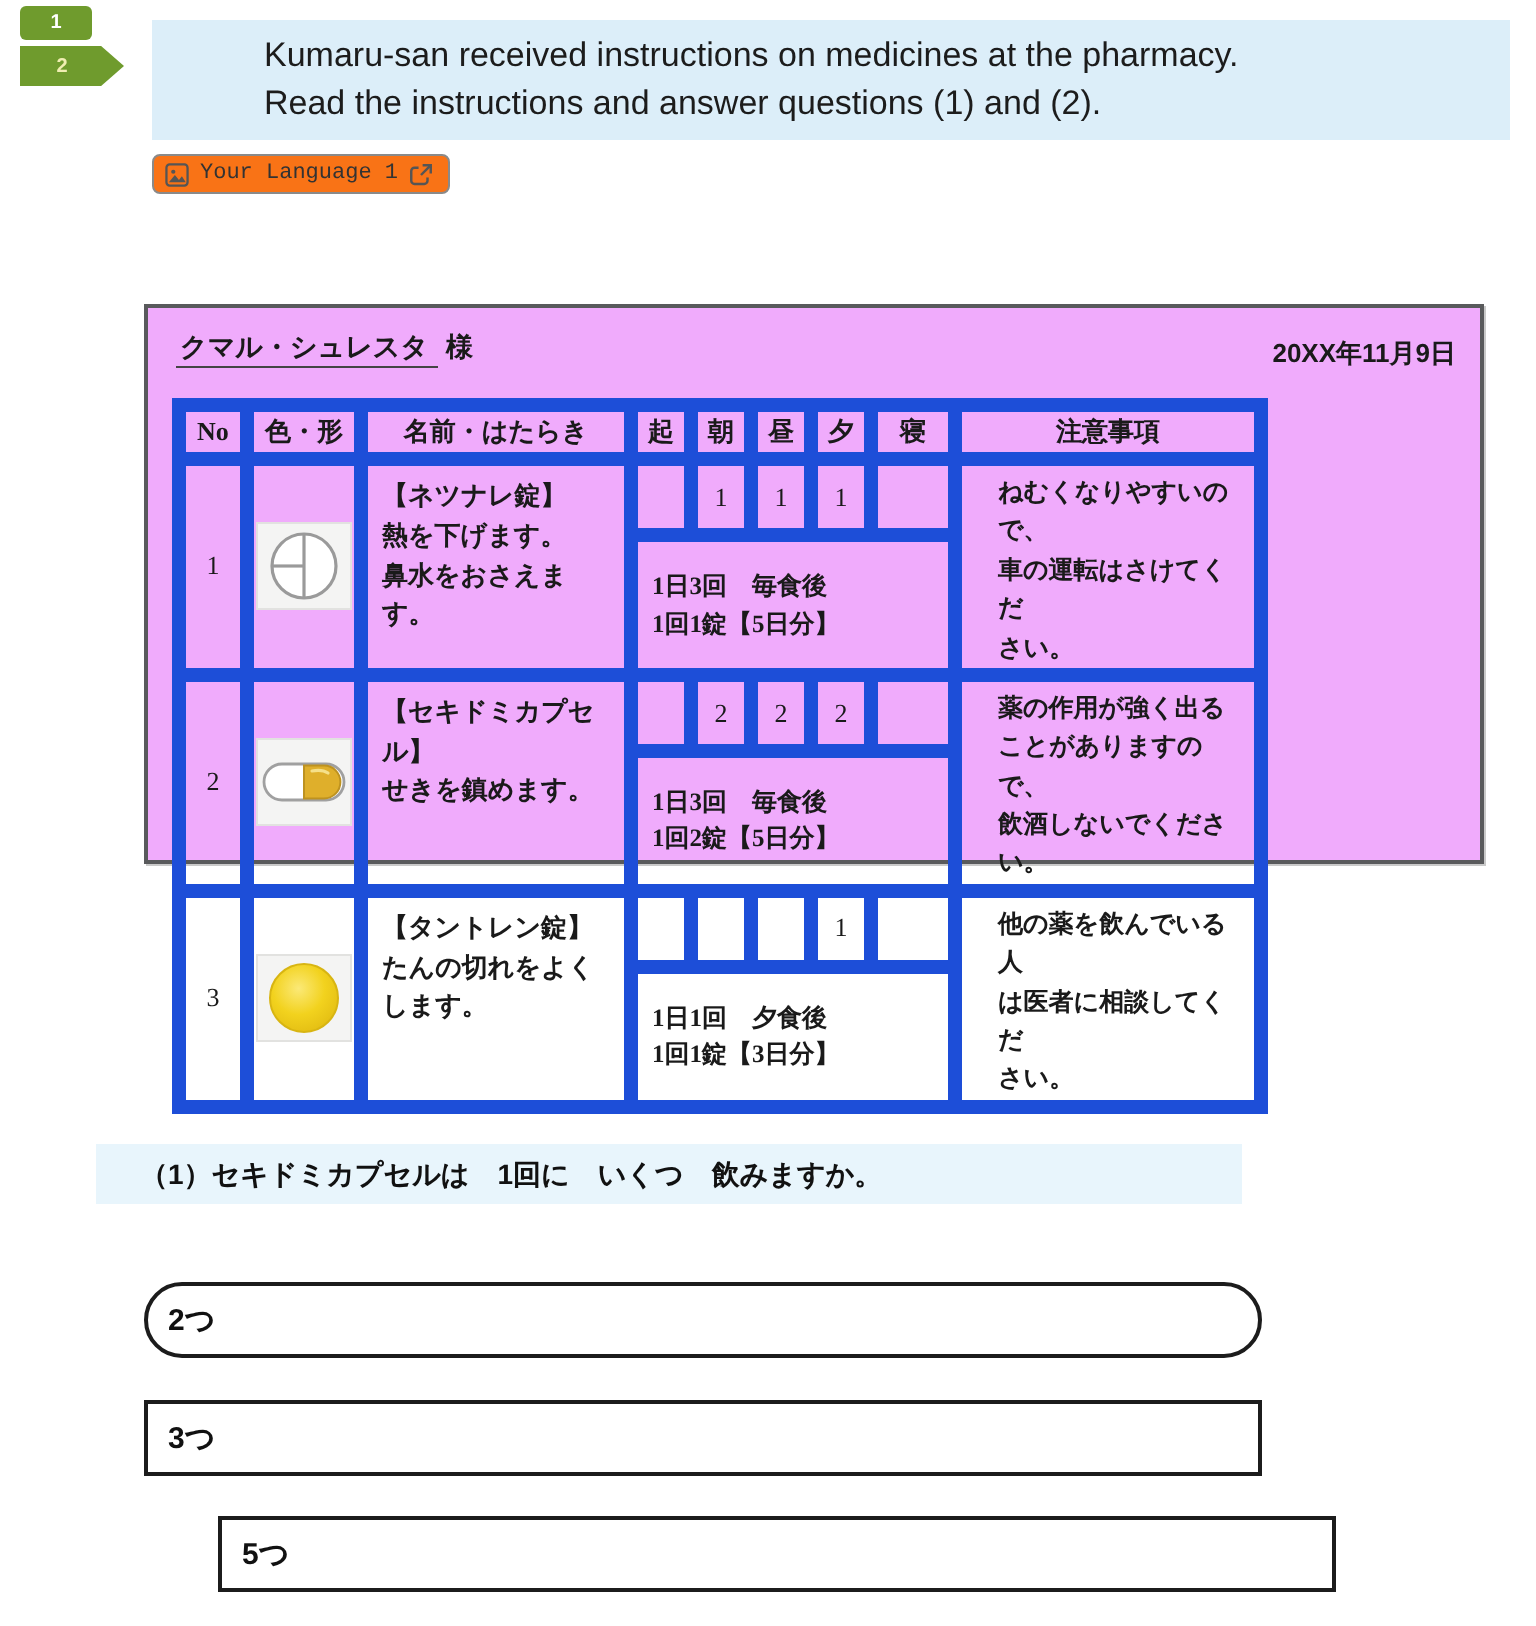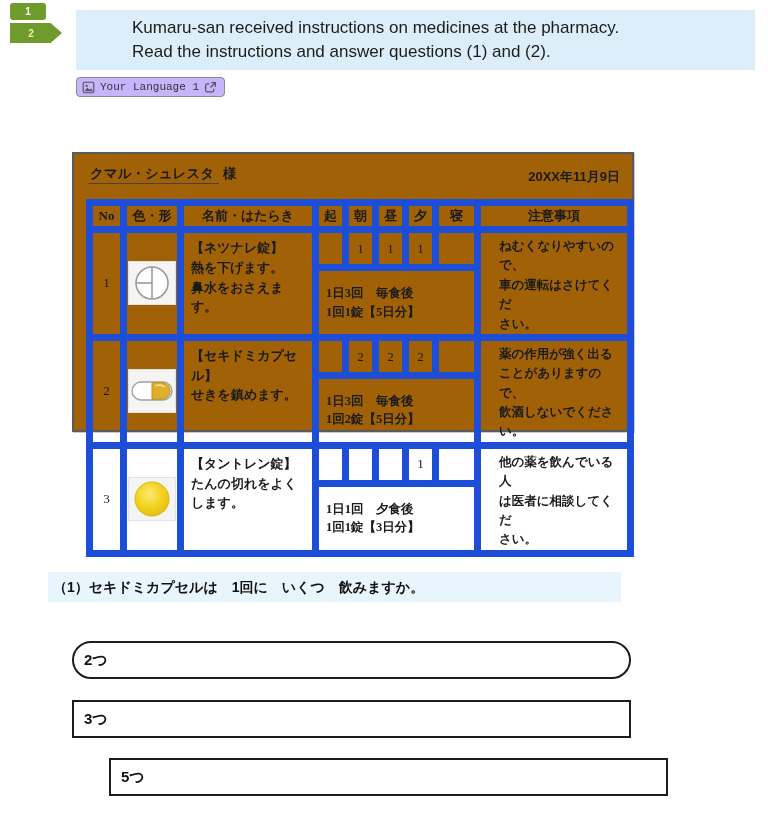--- a/index.html
+++ b/index.html
@@ -15,30 +15,30 @@
              clip-path: polygon(0 0, 78% 0, 100% 50%, 78% 100%, 0 100%);
              padding-right:10px; }
 
   
   .instructions { position:absolute; left:76px; top:10px; width:679px; height:60px;
                   background:#dceef9; padding:6px 10px 0 8px; }
   .instructions div { font-size:17px; line-height:24px; color:#1c1c1c;margin-left:48px; }
 
   
   .lang-btn { position:absolute; left:76px; height:20px; display:inline-flex; align-items:center;
-              gap:5px; border:1px solid #8a8a8a; border-radius:4px; background:#c4b5fd;
+              gap:5px; border:1px solid #8a8a8a; border-radius:4px; background:#f97316;
               padding:0 7px 0 5px; cursor:pointer;
               font-family:"Liberation Mono", monospace; font-size:11px; color:#333; }
   .lang-btn-1 { top:77px; }
   .lang-btn-2 { top:113px; }
   .lang-btn svg { display:block; }
 
   
-  .rx-box { position:absolute; left:72px; top:152px; width:562px; height:280px;
-            border:2px solid #595a5c; background:#a16207; box-shadow:1px 1px 0 #c9c9c9; }
+  .rx-box { position:absolute; left:72px; top:152px; width:670px; height:280px;
+            border:2px solid #595a5c; background:#f0abfc; box-shadow:1px 1px 0 #c9c9c9; }
   .rx-name-row { position:absolute; left:14px; top:11px; font-size:13.5px; font-weight:600; }
   .rx-name { border-bottom:1.5px solid #444; padding:0 5px 2px 2px; }
   .rx-honorific { margin-left:4px; }
   .rx-date { position:absolute; right:12px; top:14px; font-size:13px; font-weight:600; }
 
   
   table.rx-table { position:absolute; left:12px; top:45px; width:541px;
                    border-collapse:collapse; table-layout:fixed; }
   .rx-table th, .rx-table td { border:7px solid #1d4ed8; font-family:Liberation Serif, serif; }
   .rx-table th { height:27px; font-size:13px; font-weight:600; text-align:center; }
@@ -53,21 +53,21 @@
   .h-d1 .c-dosage { height:46px; } .h-d2 .c-dosage { height:39px; } .h-d3 .c-dosage { height:35px; }
   .c-note { vertical-align:top; text-align:left; font-size:12.5px; line-height:1.55;
             padding:4px 3px 0 18px; white-space:pre-line; font-weight:600; }
 
   .pillbox { width:48px; height:44px; margin:2px auto; background:#f4f4f3; border:1px solid #e2e2e0;
              display:flex; align-items:center; justify-content:center; }
 
   
   .question { position:absolute; left:48px; top:572px; width:573px; height:30px;
               background:#e8f5fc; font-size:14px; font-weight:bold; line-height:30px;
-              padding-left:5px; color:#111; }
+              padding-left:22px; color:#111; }
 
   
   .answer { position:absolute; left:72px; width:559px; height:38px; border:2px solid #1c1c1c;
             background:#fff; display:flex; align-items:center; padding-left:10px;
             font-size:15px; font-weight:bold; cursor:pointer; color:#111; }
   .answer-0 { top:641px;border-radius:19px; } .answer-1 { top:700px; } .answer-2 { top:758px;margin-left:37px; }
 </style>
 </head>
 <body>
 

